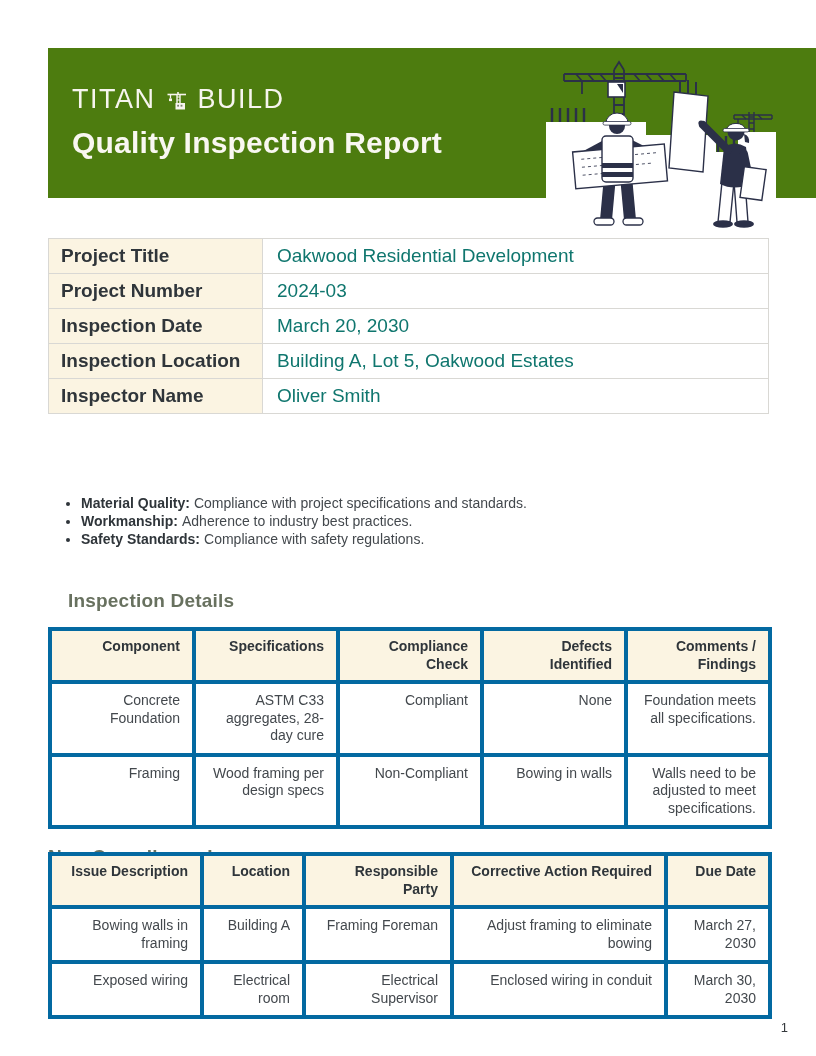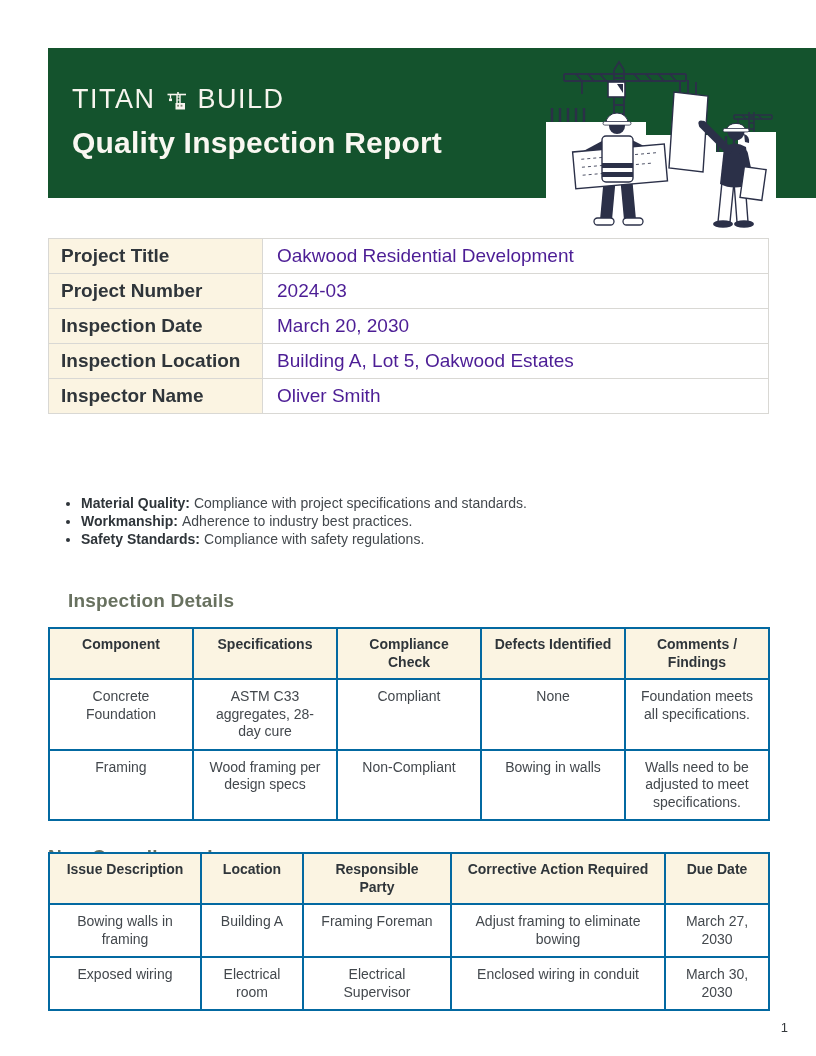--- a/index.html
+++ b/index.html
@@ -13,21 +13,21 @@
     font-family: "Liberation Sans", "DejaVu Sans", sans-serif;
     color: #41464b;
     overflow: hidden;
   }
 
   
   .header {
     position: absolute;
     left: 48px; top: 48px;
     width: 768px; height: 150px;
-    background: #14532d;
+    background: #4d7c0f;
   }
   .brand {
     position: absolute;
     left: 24px; top: 36px;
     display: flex; align-items: center; gap: 9px;
     color: #f7f5ee;
     font-size: 27px;
     font-weight: 400;
     letter-spacing: 1.5px;
   }
@@ -52,21 +52,21 @@
     width: 720px;
     border-collapse: collapse;
     table-layout: fixed;
     font-size: 19px;
   }
   .info-table td {
     border: 1px solid #d9d8d4;
     height: 35px;
     padding: 0 14px;
     vertical-align: middle;
-    color: #4c1d95;
+    color: #0f766e;
   }
   .info-table td.lbl {
     background: #fbf4e2;
     font-weight: 700;
     color: #2f353a;
     padding: 0 12px;
   }
 
   
   .sec-heading {
@@ -97,23 +97,23 @@
   .data-table {
     position: absolute;
     left: 48px;
     width: 720px;
     border-collapse: collapse;
     table-layout: fixed;
     font-size: 14px;
     line-height: 17.5px;
   }
   .data-table th, .data-table td {
-    border: 2px solid #0369a1;
+    border: 4px solid #0369a1;
     padding: 12px 12px;
-    text-align: center;
+    text-align: right;
     vertical-align: top;
   }
   .data-table th {
     background: #fbf4e2;
     font-weight: 700;
     color: #2f353a;
     padding-top: 7px; padding-bottom: 7px;
   }
   .data-table td { color: #43484d; padding-top: 8px; padding-bottom: 8px; }
   .details-table { top: 627px; }

